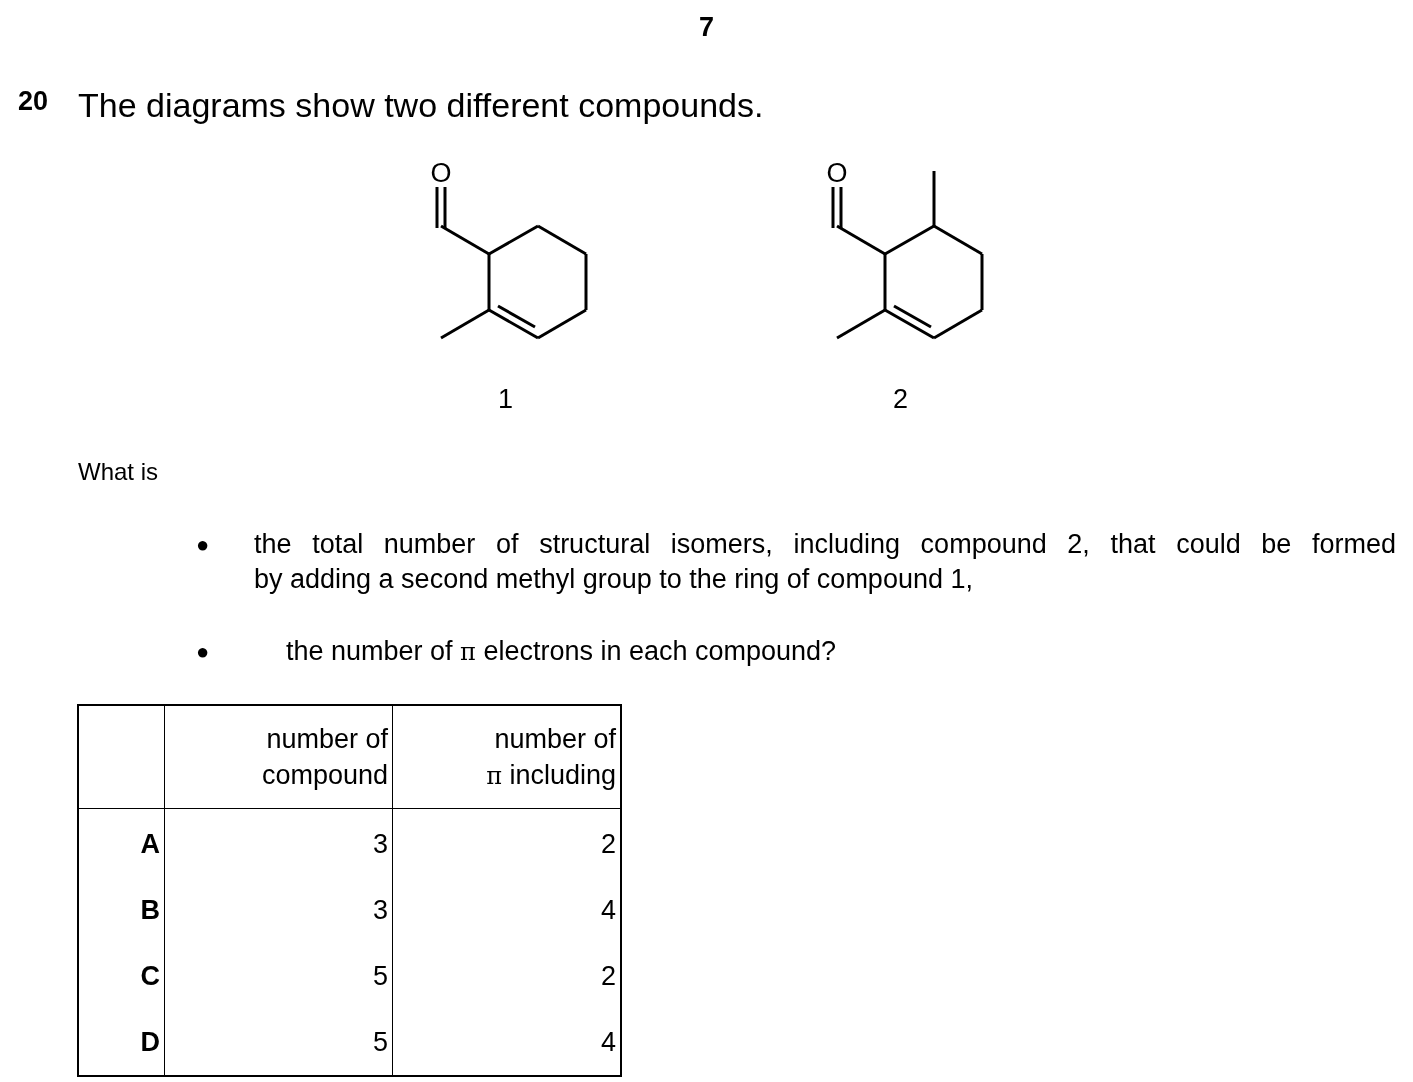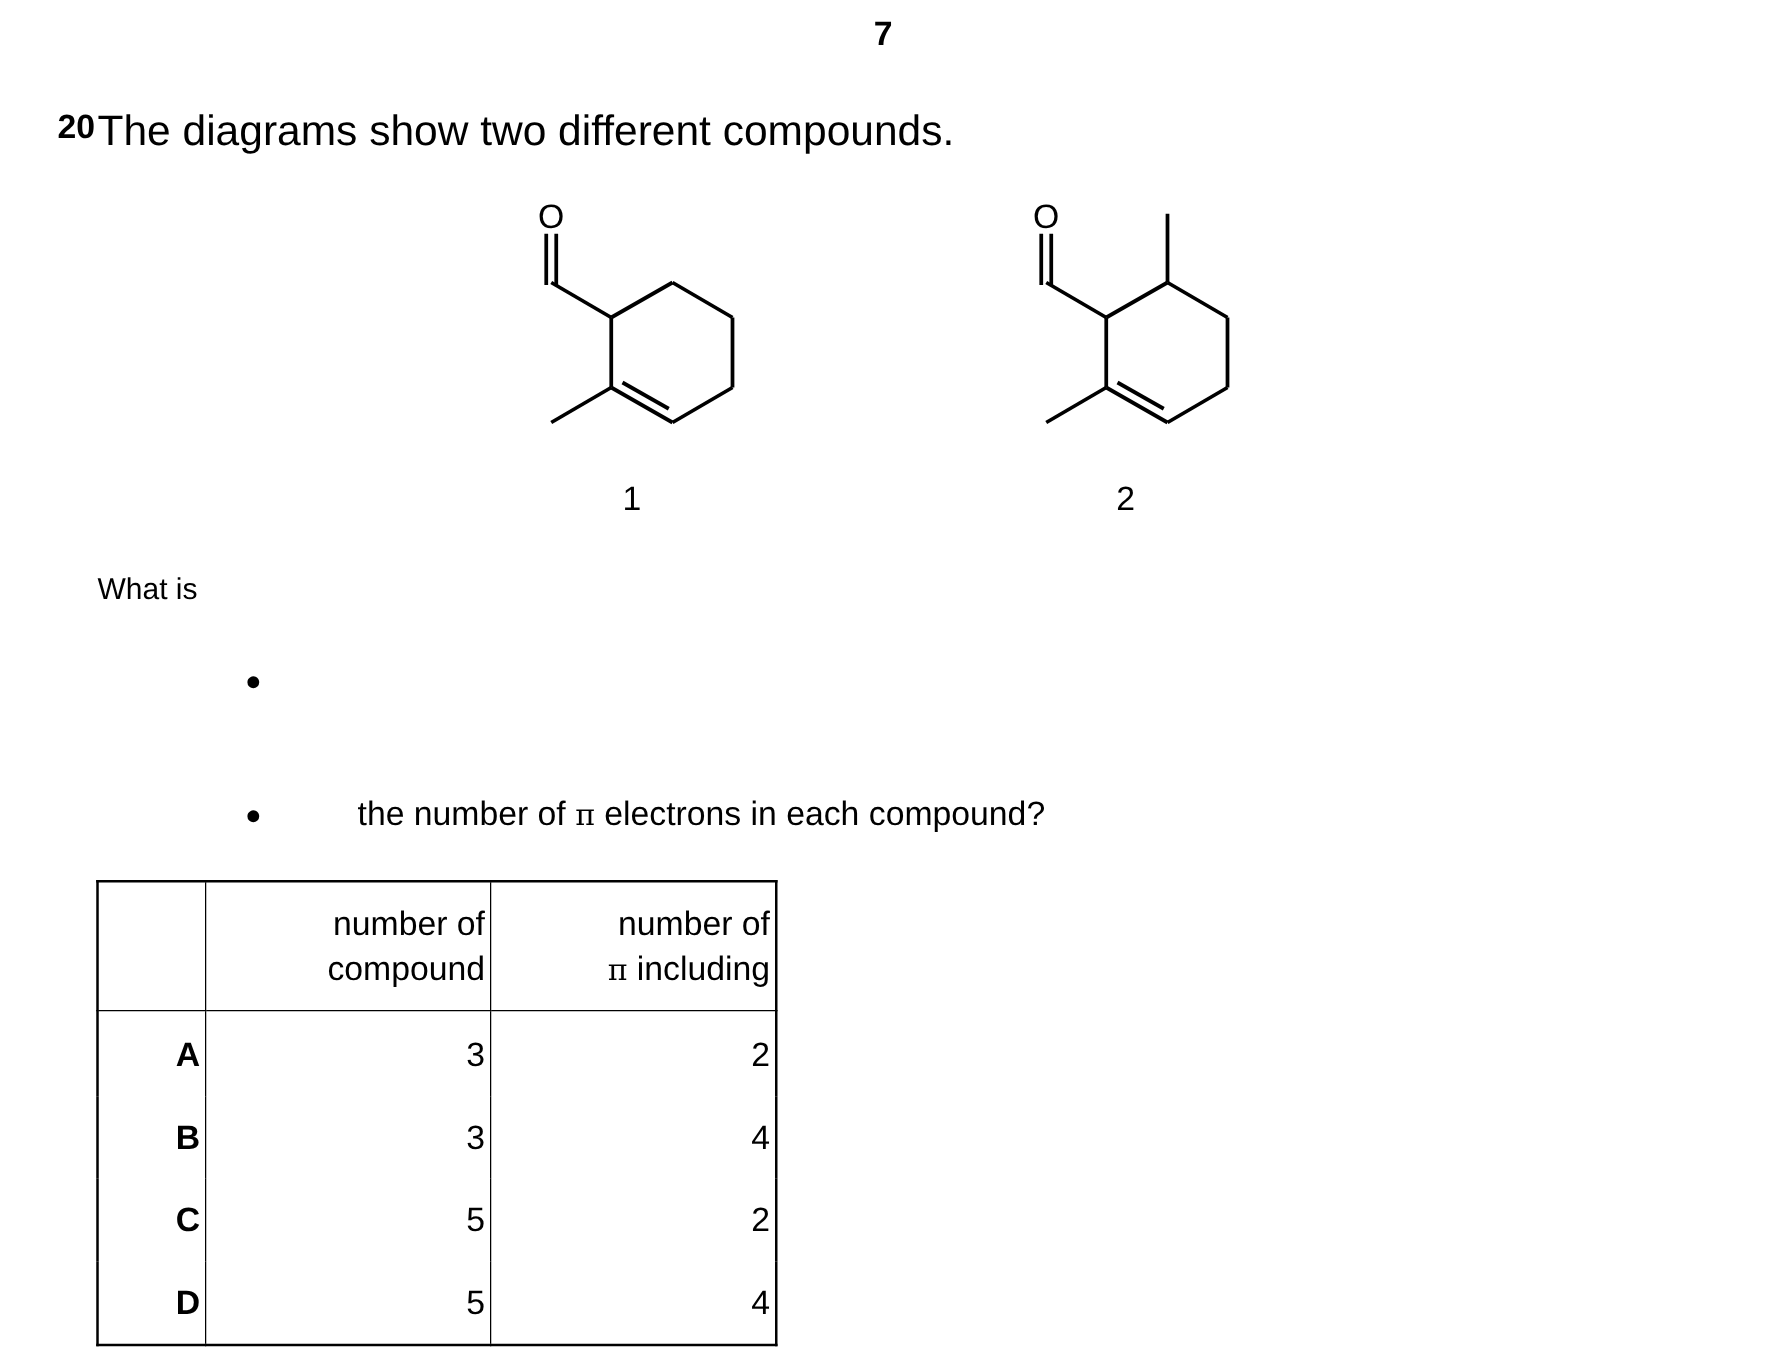--- a/index.html
+++ b/index.html
@@ -23,21 +23,20 @@
       text-align: center;
       font-weight: bold;
       font-size: 27px;
     }
     .q-num {
       position: absolute;
       left: 18px;
       top: 86px;
       font-weight: bold;
       font-size: 27px;
-      margin-left: 28px;
     }
     .q-stem {
       position: absolute;
       left: 78px;
       top: 86px;
       font-size: 34px;
     }
     .diagram {
       position: absolute;
       left: 0;
@@ -167,20 +166,22 @@
   <text x="837" y="182" font-family="Liberation Sans, sans-serif" font-size="27" text-anchor="middle" fill="#000">O</text>
 </svg>
 
 <div class="compound-label" style="left:498px; top:384px;">1</div>
 <div class="compound-label" style="left:893px; top:384px;">2</div>
 
 <div class="what-is">What is</div>
 
 <div class="bullet" style="top:532px;">●</div>
 <div class="bullet-text justify" style="top:527px;">
+  <span class="line1">the total number of structural isomers, including compound 2, that could be formed</span>
+  <span class="line2">by adding a second methyl group to the ring of compound 1,</span>
 </div>
 
 <div class="bullet" style="top:639px;">●</div>
 <div class="bullet-text" style="top:634px;margin-left:32px;">
   <span>the number of </span><span class="pi">π</span><span> electrons in each compound?</span>
 </div>
 
 <table class="answers">
   <thead>
     <tr>

